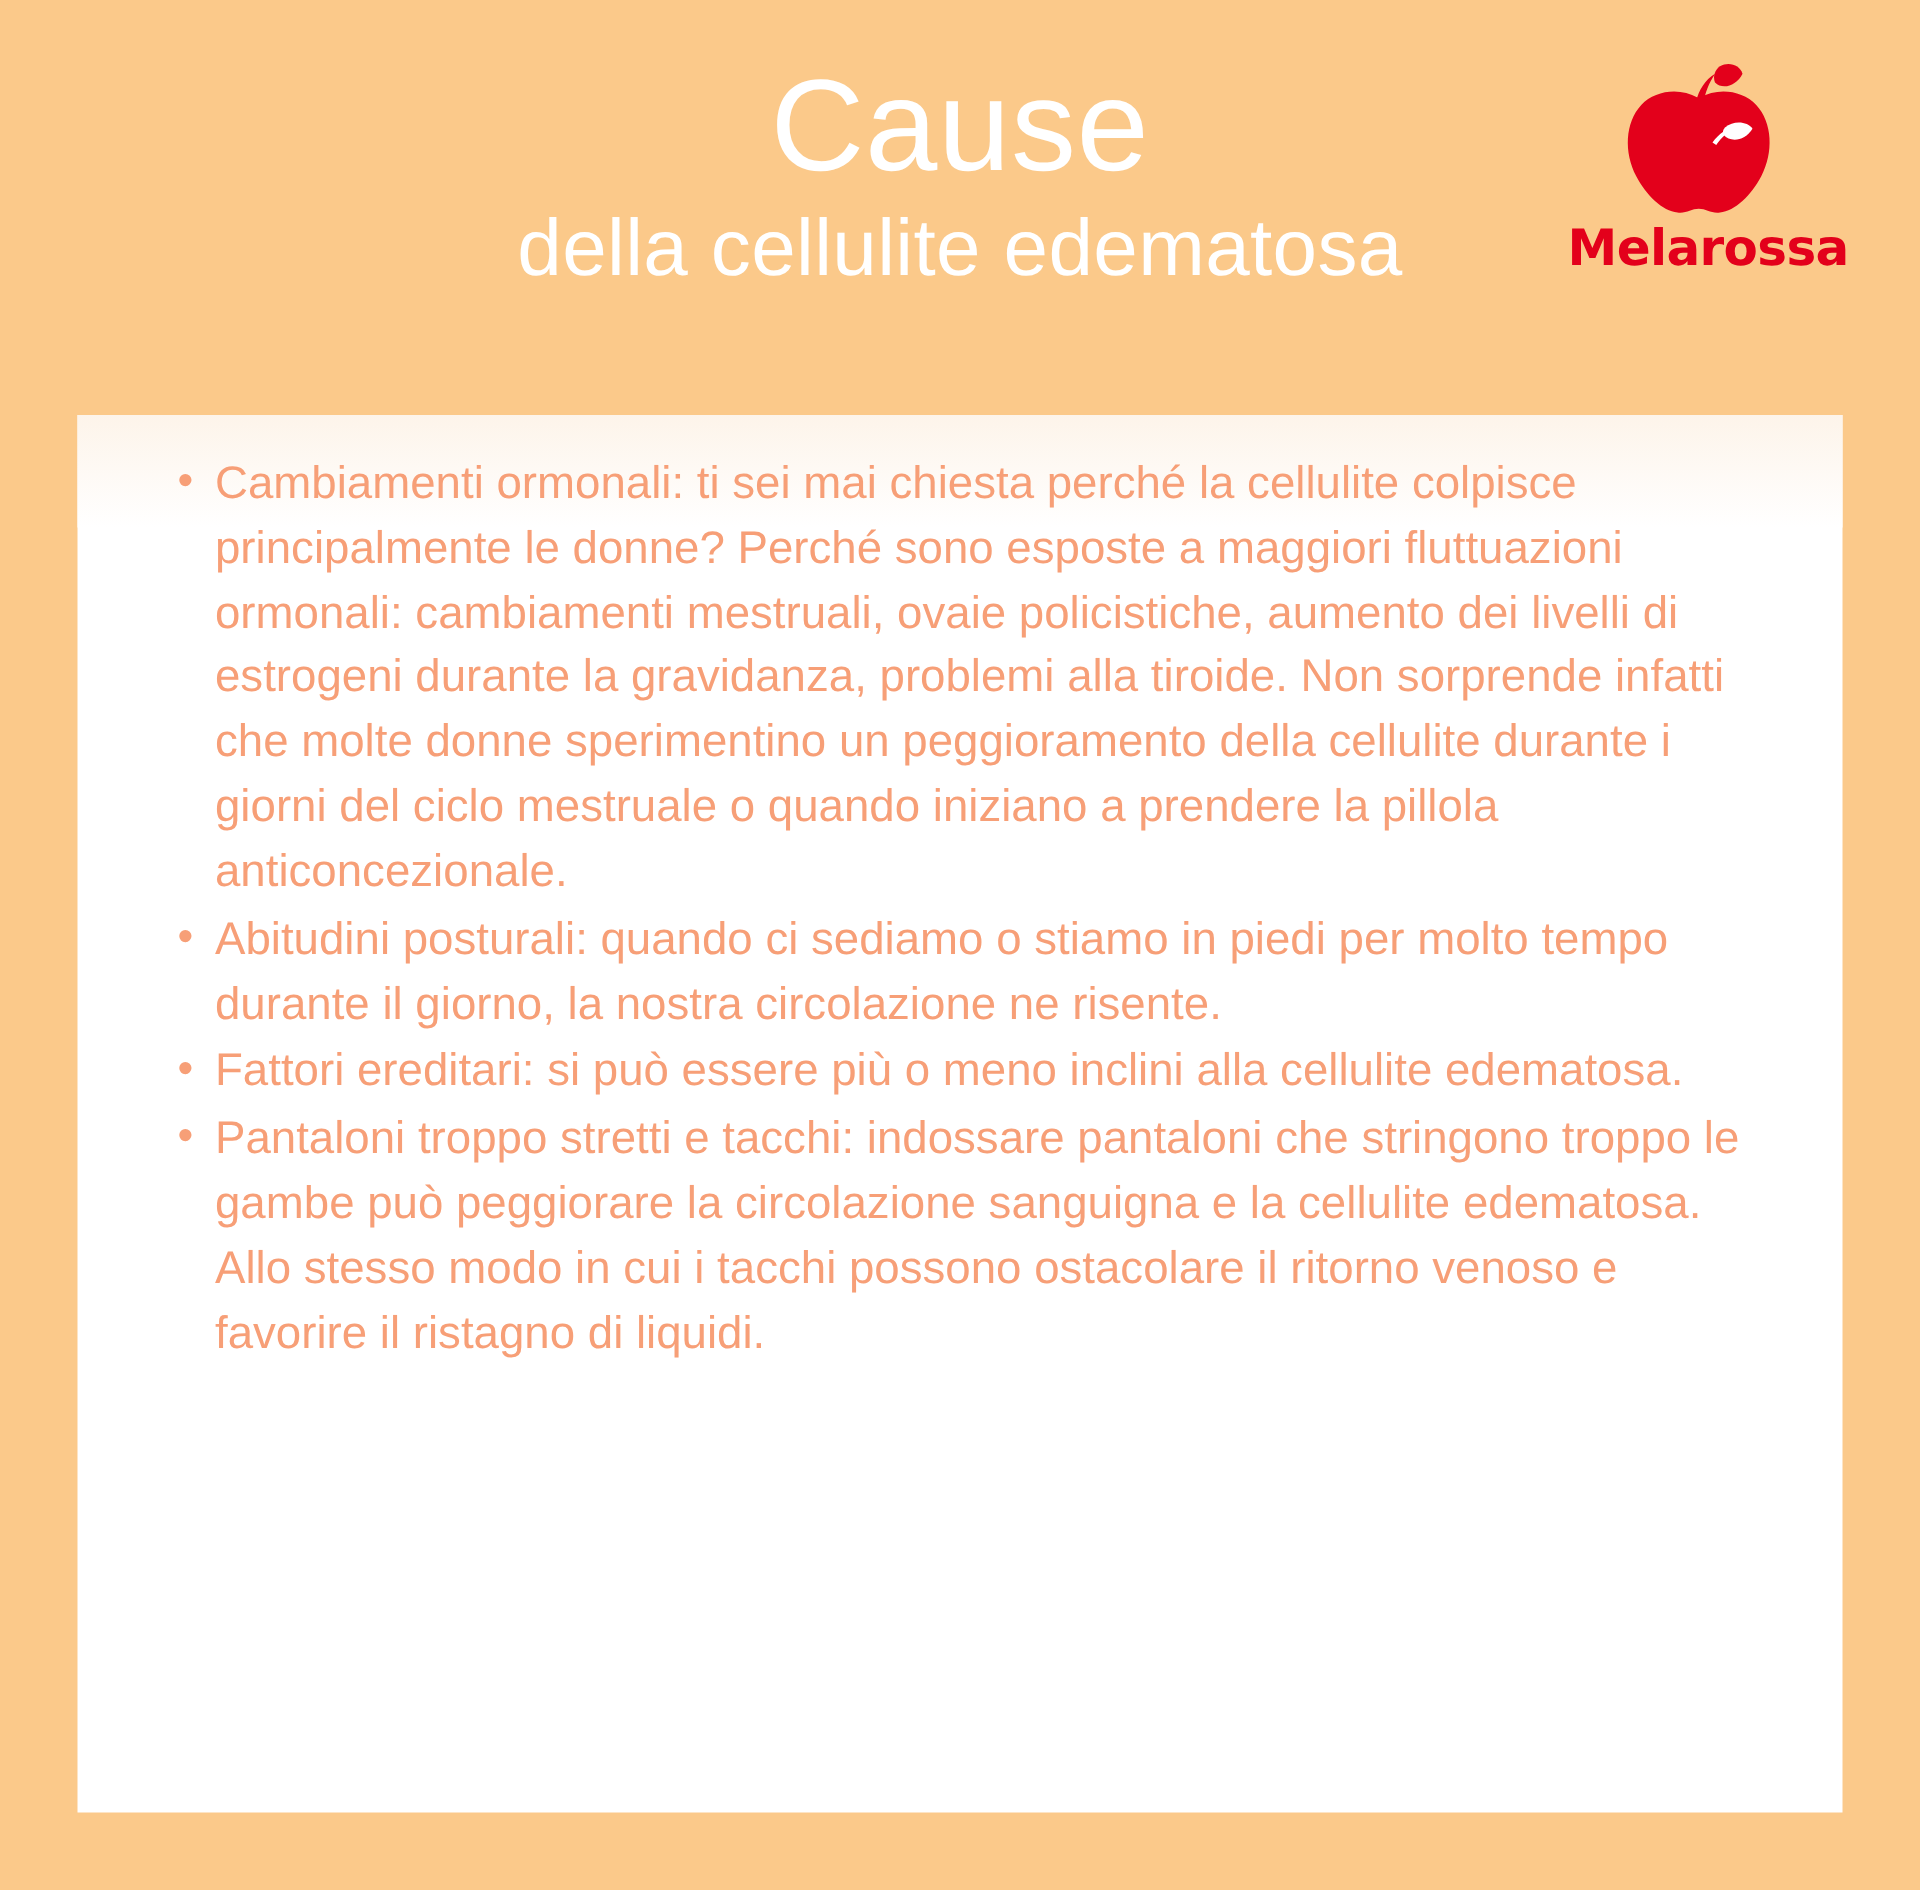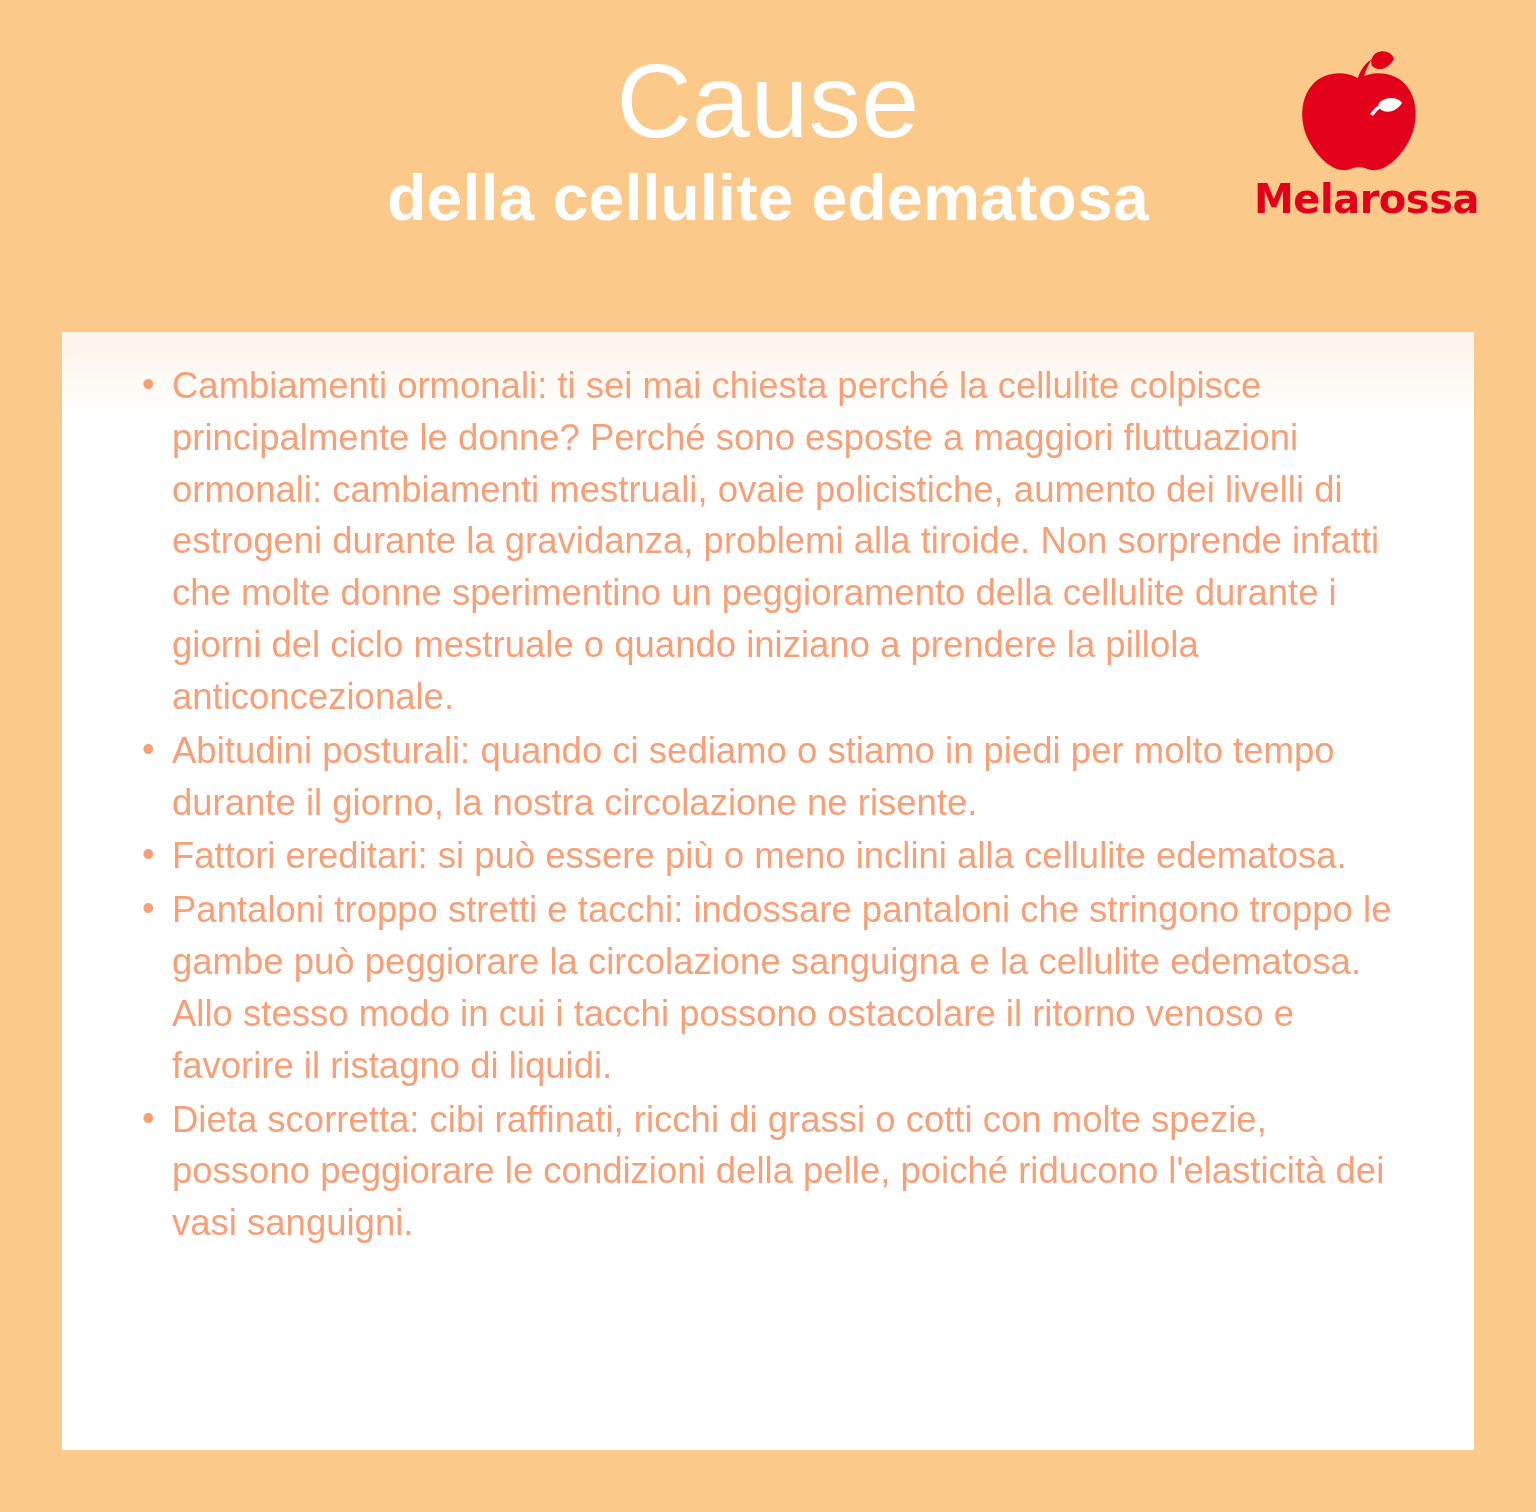--- a/index.html
+++ b/index.html
@@ -43,21 +43,21 @@
     line-height: 1.02;
     font-weight: normal;
     letter-spacing: 0.5px;
     margin: 0;
   }
 
   .title-sub {
     color: #FFFFFF;
     font-size: 64px;
     line-height: 1.15;
-    font-weight: bold;
+    font-weight: normal;
     margin: 8px 0 0 0;
     letter-spacing: 0.3px;
   }
 
   
   .logo {
     position: absolute;
     top: 50px;
     right: 72px;
     width: 210px;
@@ -152,17 +152,16 @@
     </svg>
     <span class="logo-text">Melarossa</span>
   </div>
 
   <div class="card">
     <ul class="causes">
       <li>Cambiamenti ormonali: ti sei mai chiesta perché la cellulite colpisce principalmente le donne? Perché sono esposte a maggiori fluttuazioni ormonali: cambiamenti mestruali, ovaie policistiche, aumento dei livelli di estrogeni durante la gravidanza, problemi alla tiroide. Non sorprende infatti che molte donne sperimentino un peggioramento della cellulite durante i giorni del ciclo mestruale o quando iniziano a prendere la pillola anticoncezionale.</li>
       <li>Abitudini posturali: quando ci sediamo o stiamo in piedi per molto tempo durante il giorno, la nostra circolazione ne risente.</li>
       <li>Fattori ereditari: si può essere più o meno inclini alla cellulite edematosa.</li>
       <li>Pantaloni troppo stretti e tacchi: indossare pantaloni che stringono troppo le gambe può peggiorare la circolazione sanguigna e la cellulite edematosa. Allo stesso modo in cui i tacchi possono ostacolare il ritorno venoso e favorire il ristagno di liquidi.</li>
-      <li>Dieta scorretta: cibi raffinati, ricchi di grassi o cotti con molte spezie, possono peggiorare le condizioni della pelle, poiché riducono l'elasticità dei vasi sanguigni.</li>
     </ul>
   </div>
 
 </div>
 
 </body></html>

